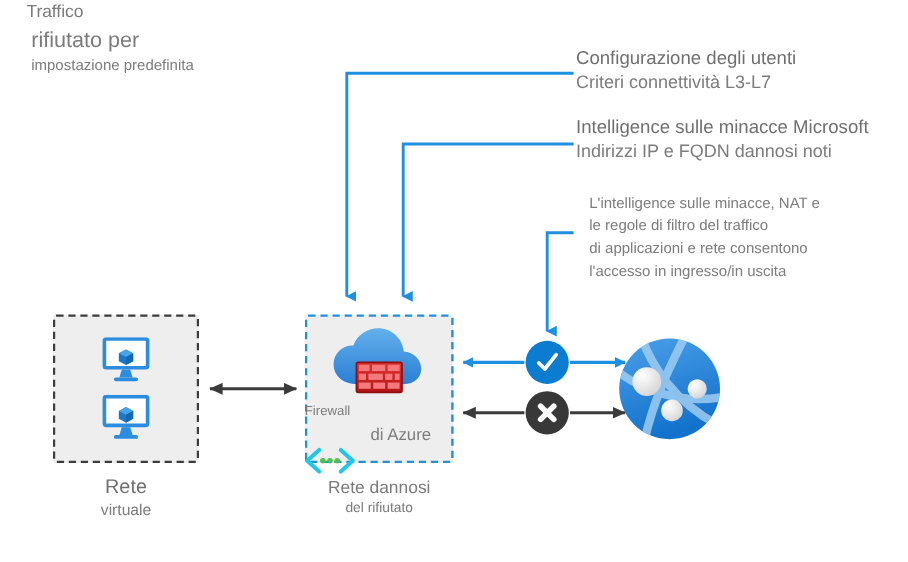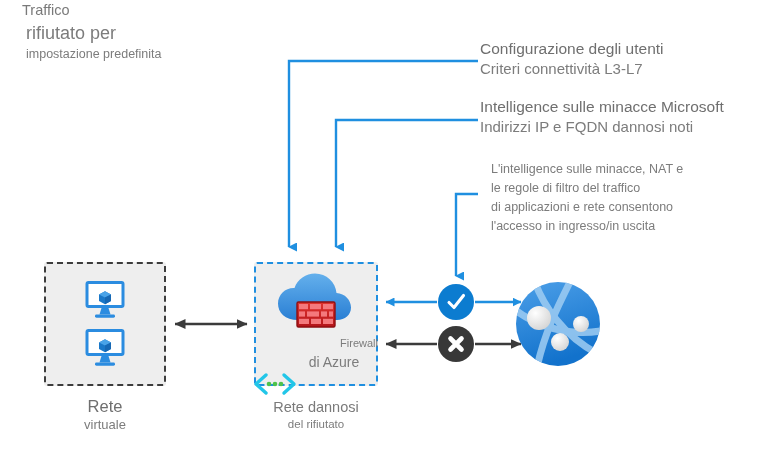--- a/index.html
+++ b/index.html
@@ -119,21 +119,21 @@
     line-height: 1.42;
   }
   #label-denied .l1 { font-size: 14.5px; color: #7a7a7a; display:block; padding-left: 22px;}
   #label-denied .l2 { font-size: 18px; color: #7c7c7c; display:block; padding-left: 26px;}
   #label-denied .l3 { font-size: 12.5px; color: #7c7c7c; display:block; padding-left: 26px;}
 
   
   #fw-caption-1 {
     position: absolute;
     left: 254px; top: 337px; width: 124px;
-    text-align: right;
+    text-align: left;
     font-size: 11px;
     color: #7c7c7c;
   }
   #fw-caption-2 {
     position: absolute;
     left: 272px; top: 354px; width: 124px;
     text-align: center;
     font-size: 14px;
     color: #7c7c7c;
   }

